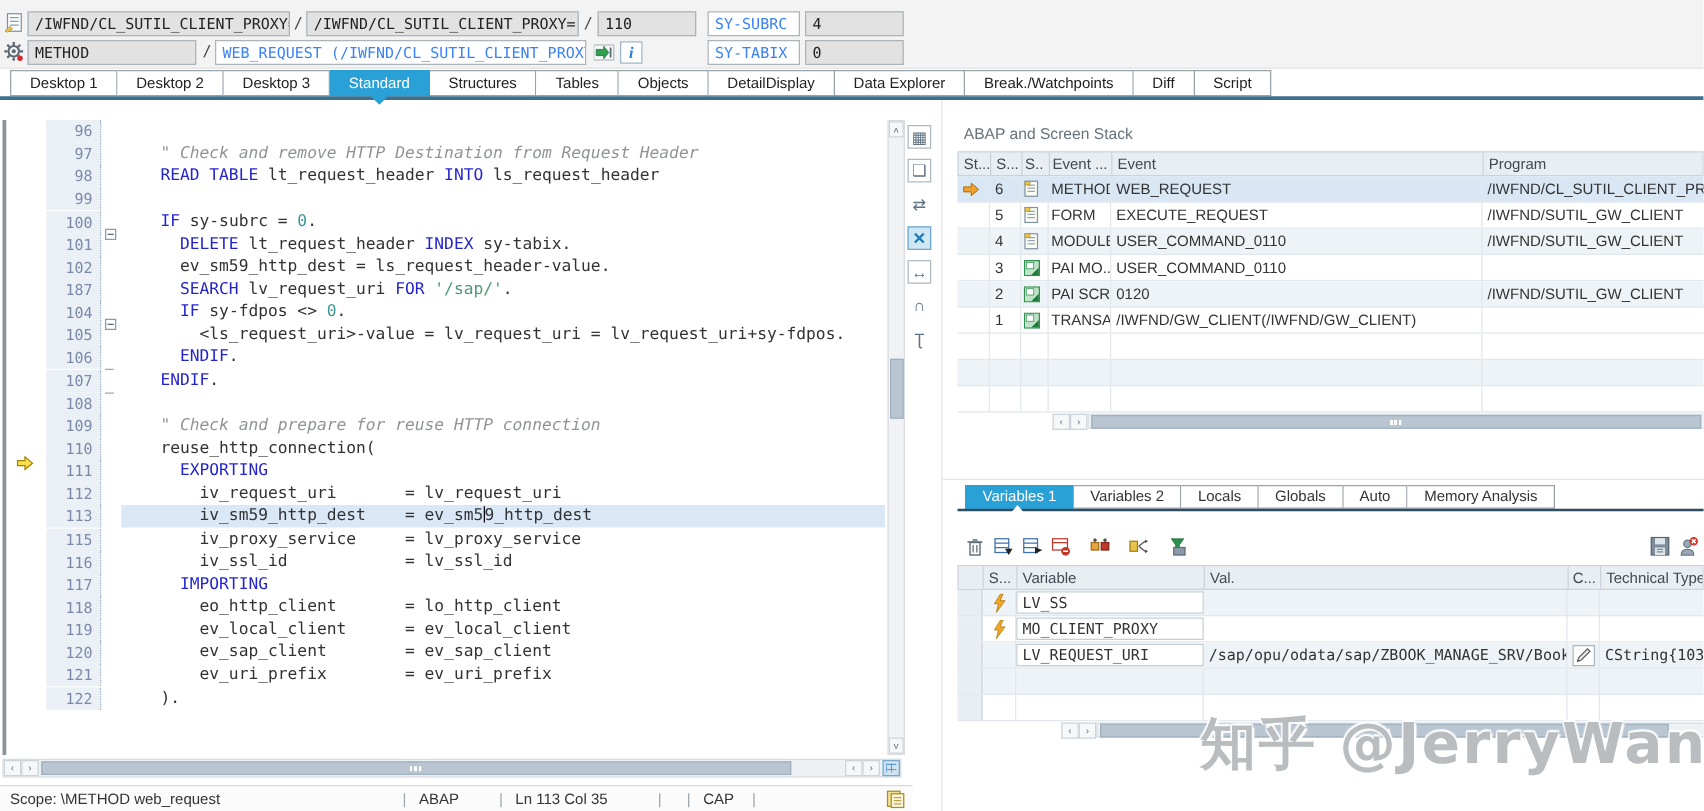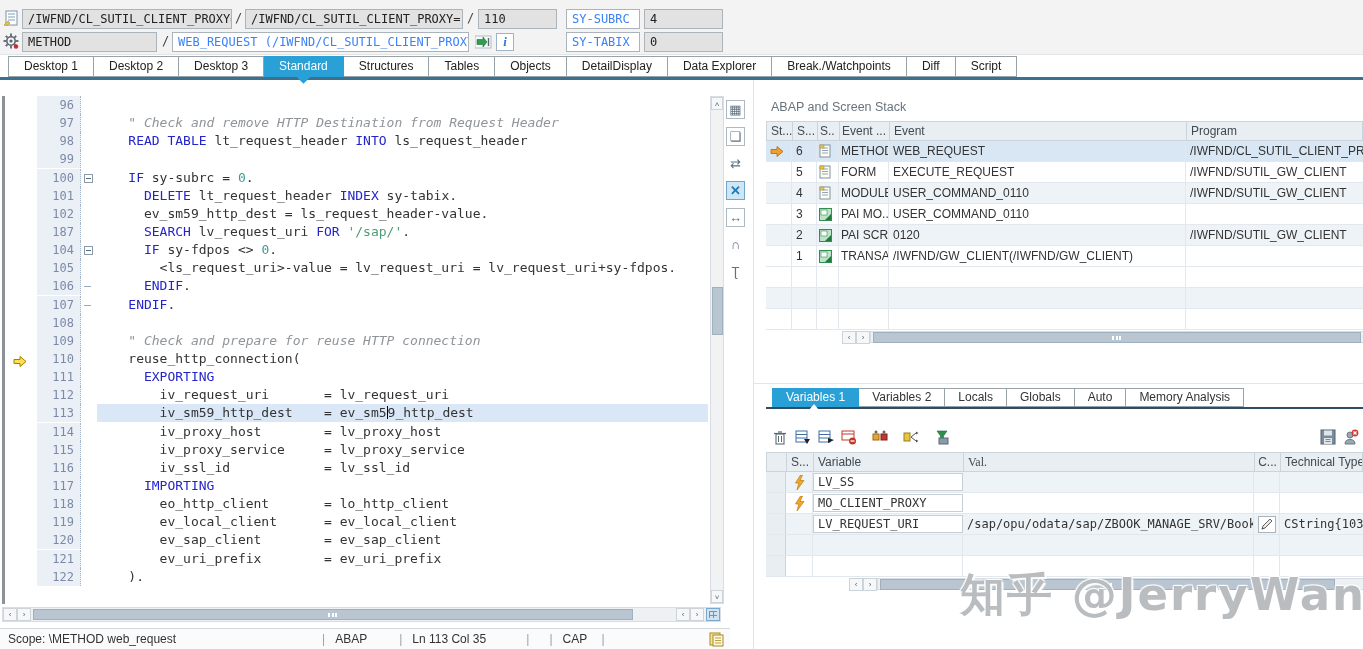--- a/index.html
+++ b/index.html
@@ -21,21 +21,21 @@
   .tabrow{position:absolute;left:8px;top:56px;height:21px;display:flex}
   .tab{height:21px;line-height:19px;padding:0 15px;border:1px solid #98a2a9;border-left:none;background:#fff;color:#222;font-size:12px;cursor:default;white-space:nowrap}
   .tab:first-child{border-left:1px solid #98a2a9}
   .tab.active{background:var(--accent,#29a0d6);color:#fff;border-color:var(--accent,#29a0d6)}
   .blueline{position:absolute;left:0;top:77px;width:100%;height:3px;background:#3c708f}
   .tabnotch{position:absolute;top:73px;width:9px;height:9px;background:var(--accent,#29a0d6);transform:rotate(45deg)}
 
   
   .editor{position:absolute;left:2px;top:96px;width:719px;height:508px;border-left:3px solid #8d9298;background:#fff}
   .lines{position:absolute;left:0;top:0;width:703px;height:100%;overflow:hidden}
-  .ln{display:flex;height:18.15px;align-items:flex-start}
+  .ln{display:flex;height:18.15px;align-items:center}
   .bp{width:32px;background:#f5efdb;border-right:1px solid #e3dcc2;position:relative;flex:none}
   .bp svg{position:absolute;left:4px;top:3px}
   .num{width:44px;background:#eaf0f6;color:#7c8aa8;font-family:"DejaVu Sans Mono",monospace;font-size:12px;text-align:right;padding-right:6px;line-height:18px;border-right:1px dotted #a7b6c6;flex:none}
   .fold{width:16px;background:#fff;flex:none;position:relative}
   .foldbox{position:absolute;left:3px;top:5px;width:9px;height:9px;border:1px solid #8d9aa8;background:#fff}
   .foldbox:after{content:"";position:absolute;left:1px;top:3px;width:5px;height:1px;background:#5a6a7a}
   .foldend{position:absolute;left:3px;top:9px;width:7px;height:1px;background:#9aa8b6}
   .code{flex:1;font-family:"DejaVu Sans Mono",monospace;font-size:13px;line-height:18px;white-space:pre;overflow:hidden;color:#333}
   .code.hl{background:#d9e7f6}
   .k{color:#2424cc;font-weight:normal}
@@ -317,26 +317,20 @@
           <div class="code"><span class="t">        iv_request_uri       = lv_request_uri</span></div>
         </div>
         <div class="ln">
           <div class="bp"></div>
           <div class="num">113</div>
           <div class="fold"></div>
           <div class="code hl"><span class="t">        iv_sm59_http_dest    = ev_sm5</span><span class="caret"></span><span class="t">9_http_dest</span></div>
         </div>
         <div class="ln">
           <div class="bp"></div>
-          <div class="num">114</div>
-          <div class="fold"></div>
-          <div class="code"><span class="t">        iv_proxy_host        = lv_proxy_host</span></div>
-        </div>
-        <div class="ln">
-          <div class="bp"></div>
           <div class="num">115</div>
           <div class="fold"></div>
           <div class="code"><span class="t">        iv_proxy_service     = lv_proxy_service</span></div>
         </div>
         <div class="ln">
           <div class="bp"></div>
           <div class="num">116</div>
           <div class="fold"></div>
           <div class="code"><span class="t">        iv_ssl_id            = lv_ssl_id</span></div>
         </div>
@@ -659,21 +653,21 @@
             <line x1="13.5" y1="2.5" x2="10.5" y2="5.5" stroke="#fff" stroke-width="1.2"></line>
           </svg>
         </div>
       </div>
 
     <div class="varstable">
       <div class="vrow hdr">
         <div class="vcell vc0"></div>
         <div class="vcell vc1">S...</div>
         <div class="vcell vc2" style="font-family:'Liberation Sans',sans-serif">Variable</div>
-        <div class="vcell vc3" style="font-family:Liberation Serif, serif">Val.</div>
+        <div class="vcell vc3" style="font-family:Liberation Sans, sans-serif">Val.</div>
         <div class="vcell vc4">C...</div>
         <div class="vcell vc5" style="font-family:'Liberation Sans',sans-serif">Technical Type</div>
       </div>
       <div id="vars-body">
           <div class="vrow alt">
             <div class="vcell vc0"></div>
             <div class="vcell vc1">
               <svg width="11" height="15" viewBox="0 0 11 15">
                 <polygon points="6.5,0 1.5,8 4.8,8 3,15 10,5.5 6,5.5 8.5,0" fill="#f5a623" stroke="#b77b14" stroke-width="0.7"></polygon>
               </svg>

